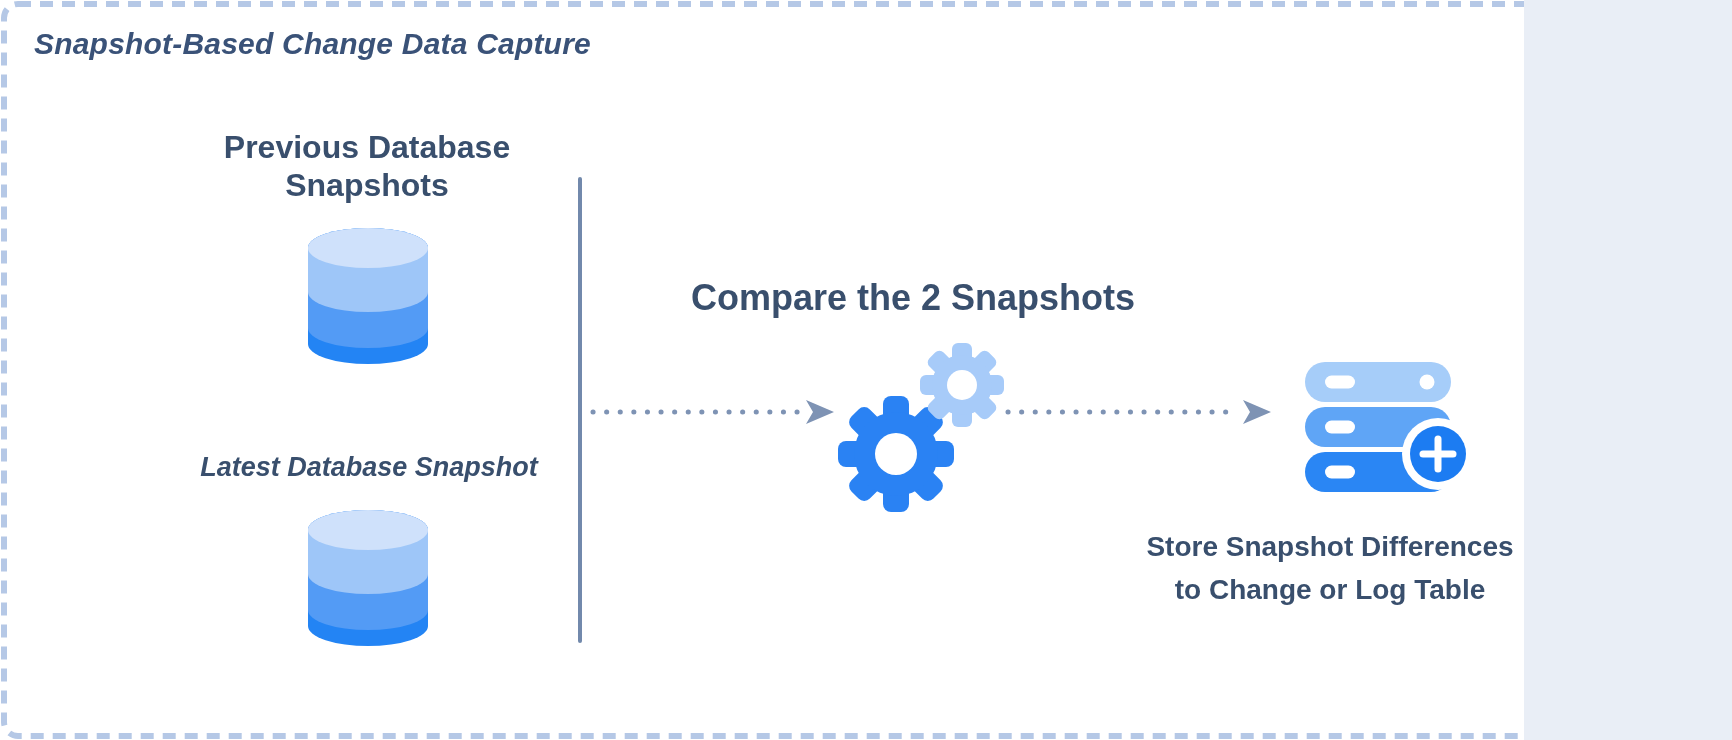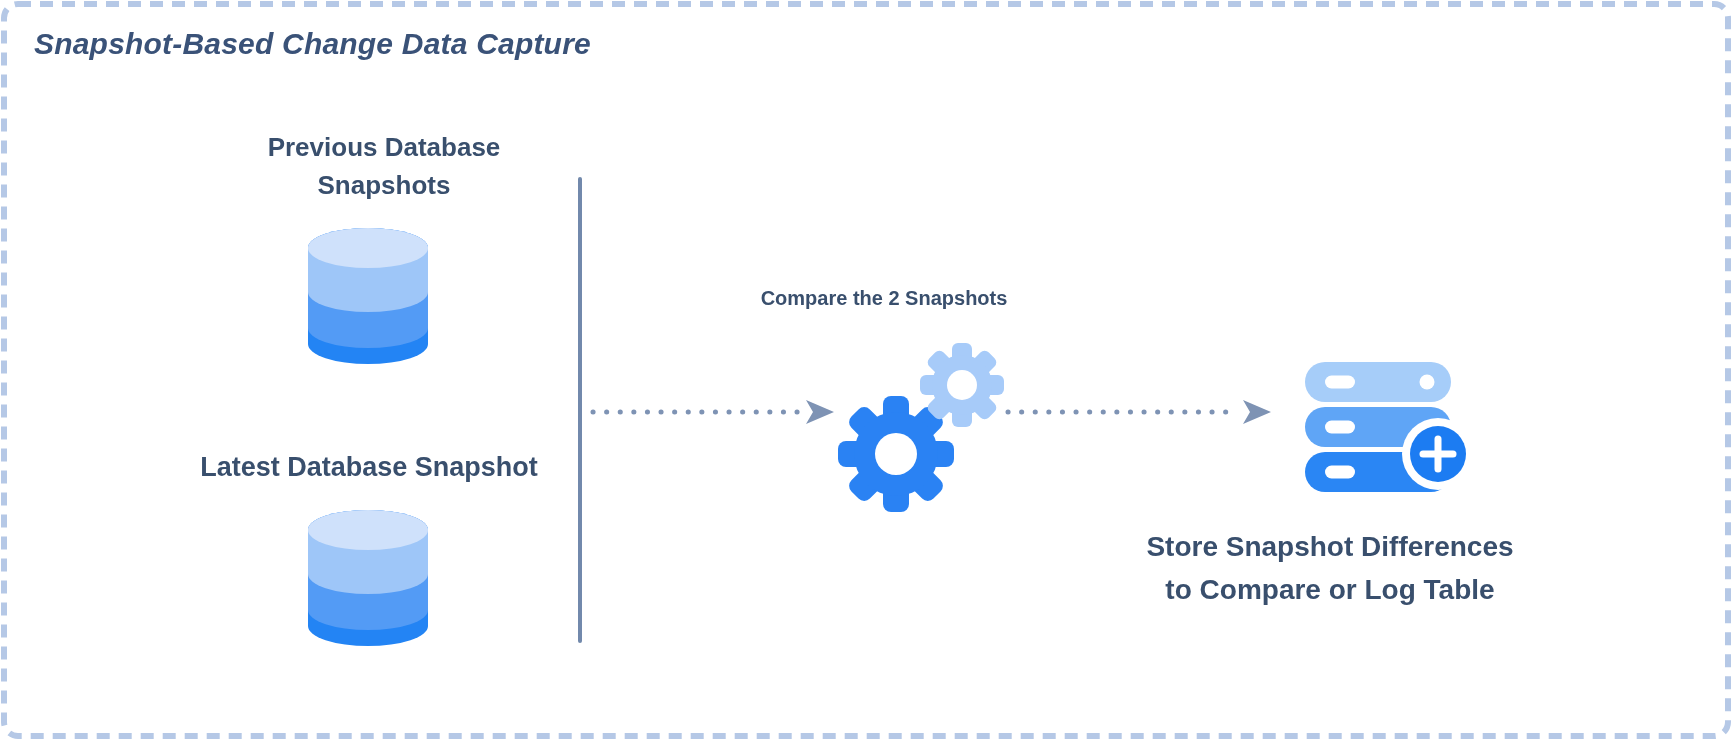--- a/index.html
+++ b/index.html
@@ -21,40 +21,40 @@
     --plus-circle:#1c7cf2;
   }
   html,body{margin:0;padding:0;}
   body{
     width:1732px;height:740px;
     background:#e9eef6;
     font-family:"Liberation Sans", "DejaVu Sans", sans-serif;
   }
   .canvas{
     position:relative;
-    width:1732px;height:740px;
+    width:1524px;height:740px;
     background:var(--canvas-bg);
     overflow:hidden;
   }
   .frame{position:absolute;left:0;top:0;pointer-events:none;}
   .title{
     position:absolute;left:34px;top:27px;margin:0;
     font-size:30px;font-style:italic;font-weight:600;
     letter-spacing:0.2px;
     color:var(--title-navy);
   }
   .label{
     position:absolute;
     color:var(--label-navy);
     font-weight:600;
     text-align:center;
   }
-  .label-prev{left:134px;top:128px;width:500px;font-size:26px;line-height:38px;}
-  .label-latest{left:119px;top:452px;width:500px;font-size:27px;line-height:30px;}
-  .label-compare{left:634px;top:283px;width:500px;font-size:20px;line-height:30px;text-align:center;}
+  .label-prev{left:117px;top:128px;width:500px;font-size:32px;line-height:38px;}
+  .label-latest{left:119px;top:452px;width:500px;font-size:27px;line-height:30px;font-style:italic;}
+  .label-compare{left:663px;top:283px;width:500px;font-size:36px;line-height:30px;text-align:center;}
   .label-store{left:1080px;top:525px;width:500px;font-size:28px;line-height:43px;}
   .divider{
     position:absolute;left:578px;top:177px;width:4px;height:466px;
     background:var(--slate-line);border-radius:2px;
   }
   .cyl1{position:absolute;left:308px;top:228px;}
   .cyl2{position:absolute;left:308px;top:510px;}
   .arrow1{position:absolute;left:588px;top:399px;}
   .arrow2{position:absolute;left:1003px;top:399px;}
   .gears{position:absolute;left:838px;top:342px;}
@@ -146,16 +146,16 @@
     <circle cx="124" cy="24" r="7.5" fill="#ffffff"></circle>
     <g>
       <circle cx="135" cy="96" r="36" fill="#ffffff"></circle>
       <circle cx="135" cy="96" r="28" style="fill:var(--plus-circle)"></circle>
       <line x1="120" y1="96" x2="150" y2="96" stroke="#ffffff" stroke-width="7" stroke-linecap="round"></line>
       <line x1="135" y1="81" x2="135" y2="111" stroke="#ffffff" stroke-width="7" stroke-linecap="round"></line>
     </g>
   </svg>
   <div class="label label-store">
     <div>Store Snapshot Differences</div>
-    <div>to Compare or Log Table</div>
+    <div>to Change or Log Table</div>
   </div>
 
 </div>
 
 </body></html>

